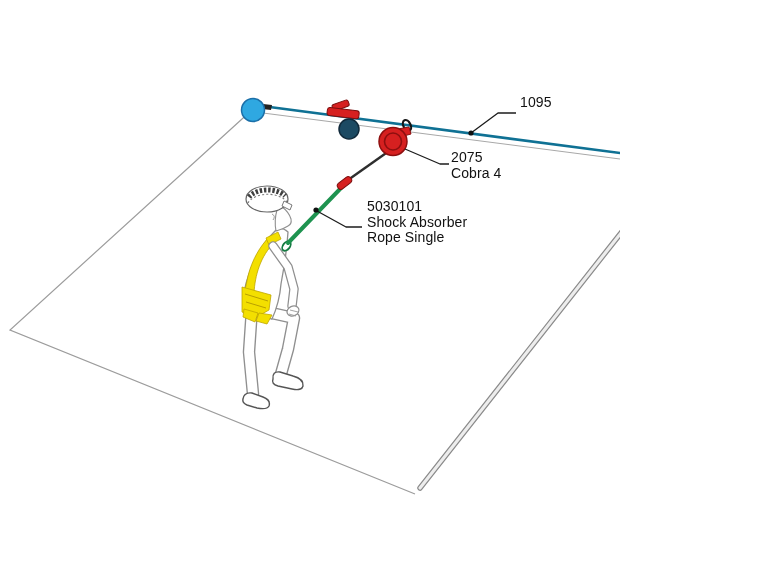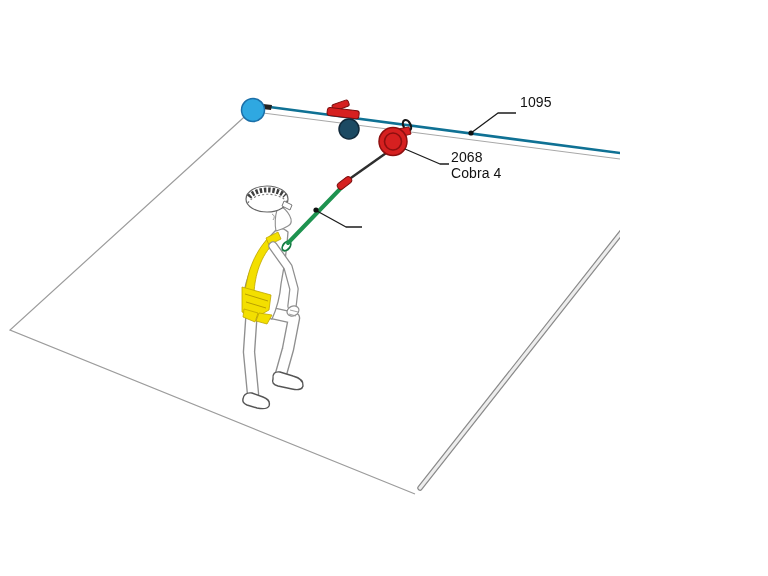--- a/index.html
+++ b/index.html
@@ -127,18 +127,23 @@
       <path d="M 317,211 L 346,227 L 362,227"></path>
       <circle cx="316" cy="210" r="2.6" fill="#111111" stroke="none"></circle>
     </g>
   </svg>
 
   <div class="part-label" id="label-lifeline">
     <span>1095</span>
   </div>
 
   <div class="part-label" id="label-cobra">
-    <span>2068</span>
+    <span>2075</span>
     <span>Cobra 4</span>
   </div>
 
+  <div class="part-label" id="label-absorber">
+    <span>5030101</span>
+    <span>Shock Absorber</span>
+    <span>Rope Single</span>
+  </div>
 
 </div>
 
 </body></html>

